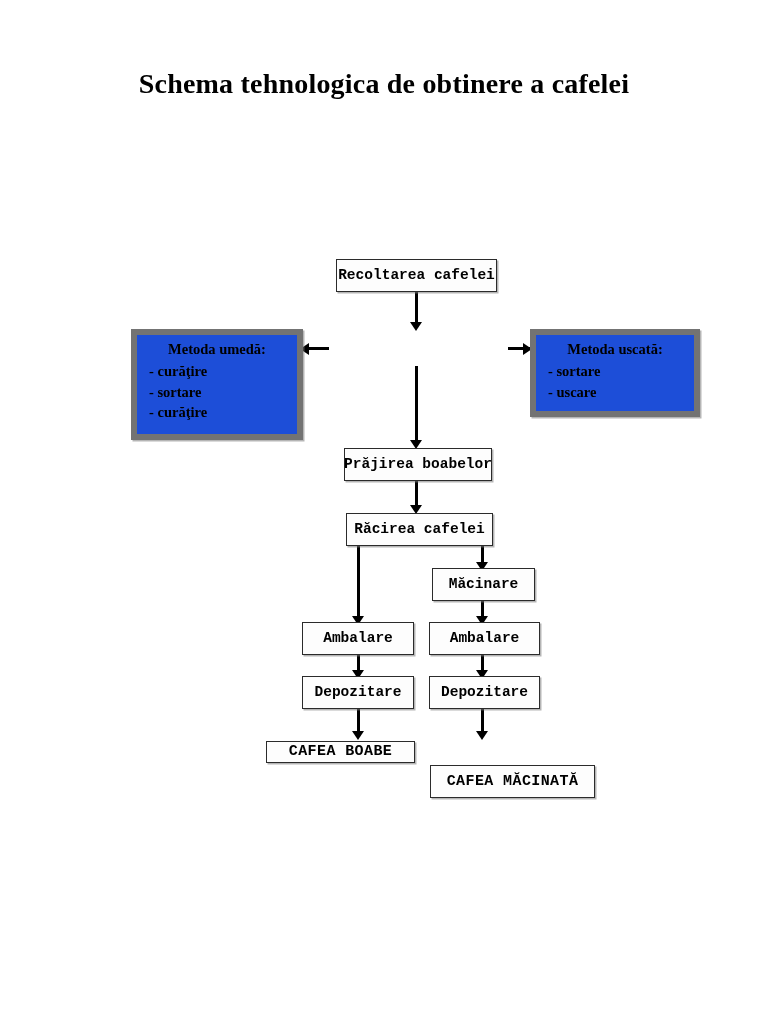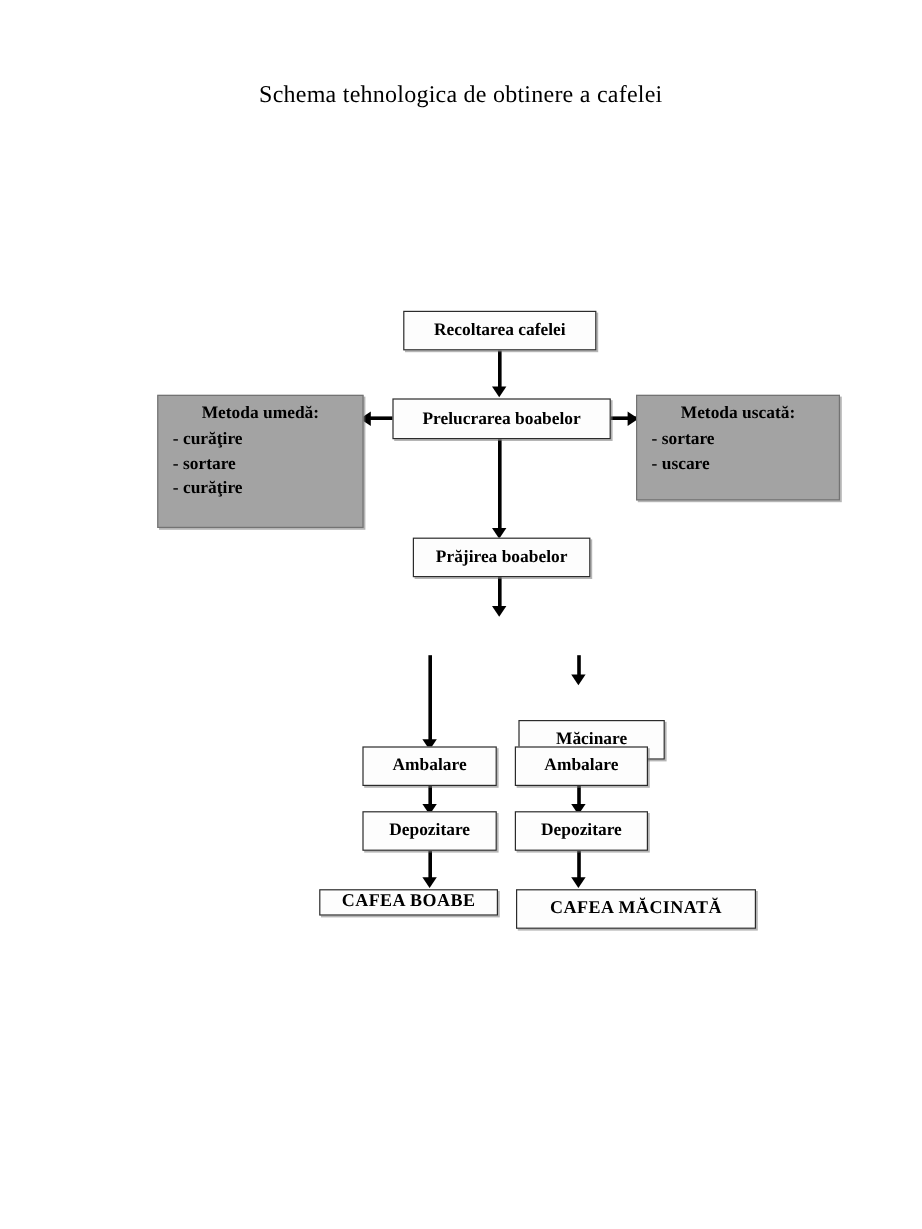--- a/index.html
+++ b/index.html
@@ -21,22 +21,22 @@
     height: 1024px;
   }
 
   
   #title {
     position: absolute;
     left: 0;
     top: 68px;
     width: 768px;
     text-align: center;
-    font-size: 20px;
-    font-weight: 400;
+    font-size: 28px;
+    font-weight: 700;
     color: #000000;
     letter-spacing: 0.2px;
     white-space: nowrap;
   }
 
   
   .box {
     position: absolute;
     box-sizing: border-box;
     border: 1px solid #2b2b2b;
@@ -44,33 +44,34 @@
     color: #000000;
     font-weight: bold;
     font-size: 14.5px;
     display: flex;
     align-items: center;
     justify-content: center;
     text-align: center;
     line-height: 1.15;
     box-shadow: 1.5px 1.5px 0 rgba(120,120,120,0.55);
     white-space: nowrap;
+    font-family: Liberation Mono, monospace;
   }
 
   .box.caps {
     font-size: 15px;
     letter-spacing: 0.4px;
   }
 
   
   .listbox {
     position: absolute;
     box-sizing: border-box;
-    border: 1px solid #737373;
-    background: #a3a3a3;
+    border: 6px solid #737373;
+    background: #1d4ed8;
     color: #000000;
     box-shadow: 1.5px 1.5px 0 rgba(120,120,120,0.55);
     padding: 6px 0 7px 0;
   }
   .listbox .lb-head {
     font-weight: bold;
     font-size: 14.5px;
     text-align: center;
     margin-bottom: 3px;
     white-space: nowrap;
@@ -159,49 +160,49 @@
   <div class="arrow-down" style="left:476px; top:670px;"></div>
 
   <div class="vline" style="left:357px; top:709px; height:25px;"></div>
   <div class="arrow-down" style="left:352px; top:731px;"></div>
 
   <div class="vline" style="left:481px; top:709px; height:25px;"></div>
   <div class="arrow-down" style="left:476px; top:731px;"></div>
 
   <div class="box" style="left:336px; top:259px; width:161px; height:33px;">Recoltarea cafelei</div>
 
-  <div class="box" style="left:327px; top:332px; width:182px; height:34px;">Prelucrarea boabelor</div>
 
   <div class="listbox" style="left:131px; top:329px; width:172px; height:111px;">
     <div class="lb-head">Metoda umedă:</div>
     <div class="lb-items">
       <div class="lb-item">- curăţire</div>
       <div class="lb-item">- sortare</div>
       <div class="lb-item">- curăţire</div>
     </div>
   </div>
 
   <div class="listbox" style="left:530px; top:329px; width:170px; height:88px;">
     <div class="lb-head">Metoda uscată:</div>
     <div class="lb-items">
       <div class="lb-item">- sortare</div>
       <div class="lb-item">- uscare</div>
     </div>
   </div>
 
   <div class="box" style="left:344px; top:448px; width:148px; height:33px;">Prăjirea boabelor</div>
 
-
-  <div class="box" style="left:432px; top:568px; width:122px; height:33px;margin-top:32px;">Măcinare</div>
+  <div class="box" style="left:346px; top:513px; width:147px; height:33px;">Răcirea cafelei</div>
+
+  <div class="box" style="left:432px; top:568px; width:103px; height:33px;">Măcinare</div>
 
   <div class="box" style="left:302px; top:622px; width:112px; height:33px;">Ambalare</div>
 
   <div class="box" style="left:429px; top:622px; width:111px; height:33px;">Ambalare</div>
 
   <div class="box" style="left:302px; top:676px; width:112px; height:33px;">Depozitare</div>
 
   <div class="box" style="left:429px; top:676px; width:111px; height:33px;">Depozitare</div>
 
   <div class="box caps" style="left:266px; top:741px; width:149px; height:22px;">CAFEA BOABE</div>
 
-  <div class="box caps" style="left:430px; top:741px; width:200px; height:33px;">CAFEA MĂCINATĂ</div>
+  <div class="box caps" style="left:430px; top:765px; width:165px; height:33px;">CAFEA MĂCINATĂ</div>
 
 </div>
 
 </body></html>

